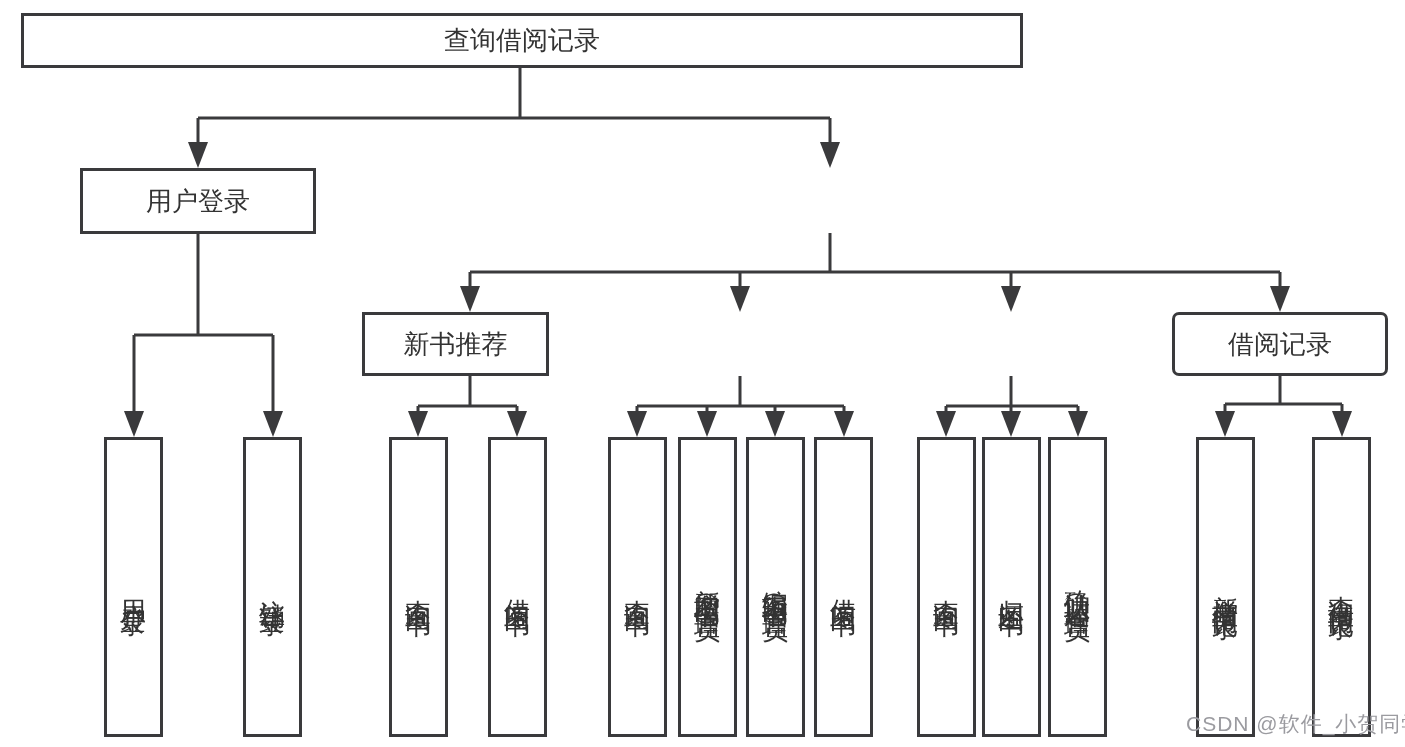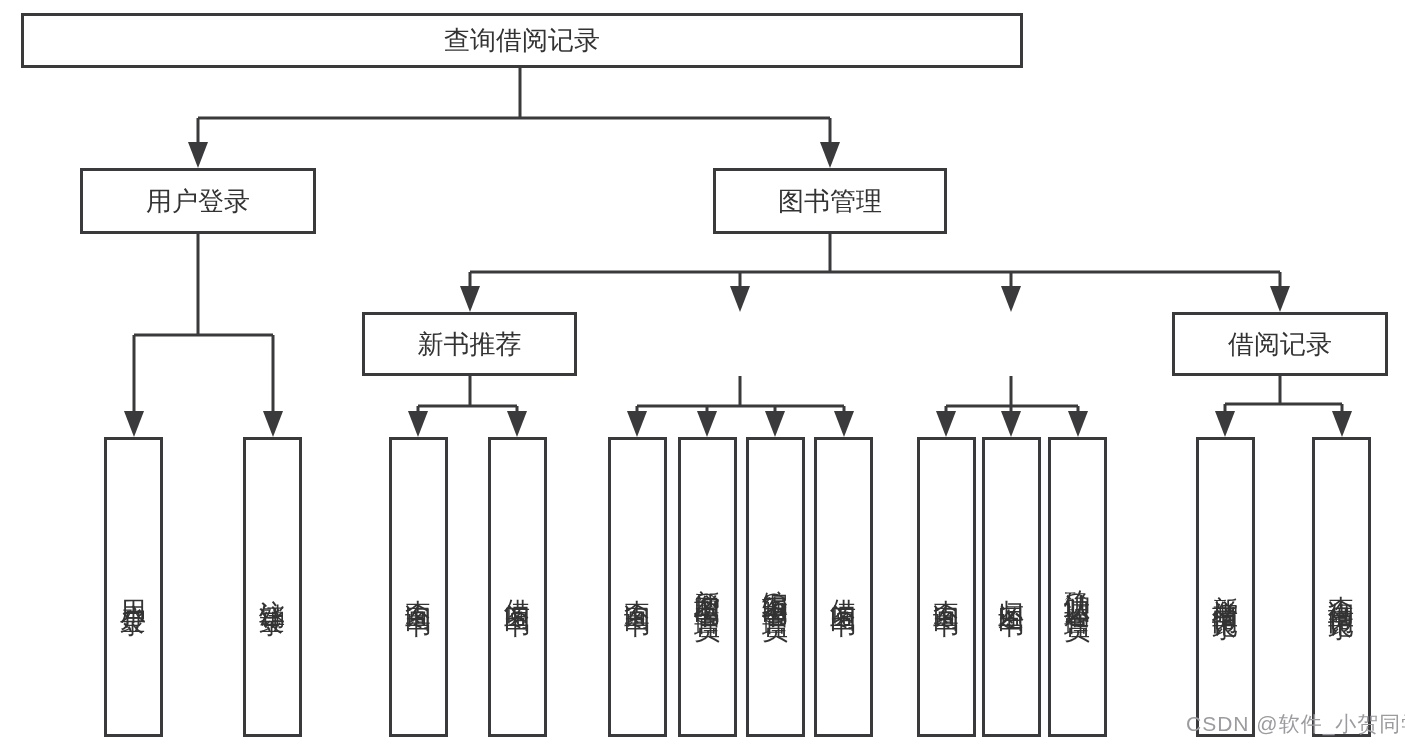--- a/index.html
+++ b/index.html
@@ -37,25 +37,25 @@
     writing-mode: vertical-rl;
     text-orientation: mixed;
     letter-spacing: 4px;
     white-space: normal;
     line-height: 1;
   }
   
   .root  { left: 21px;  top: 13px;  width: 1002px; height: 55px; }
   .l2a   { left: 80px;  top: 168px; width: 236px;  height: 66px; }
   .l2b   { left: 713px; top: 168px; width: 234px;  height: 66px; }
-  .l3    { top: 312px; height: 64px; width: 215px; }
+  .l3    { top: 312px; height: 64px; width: 187px; }
   .l3a   { left: 362px; }
   .l3b   { left: 633px; }
   .l3c   { left: 904px; }
-  .l3d   { left: 1172px; width: 216px; }
+  .l3d   { left: 1172px; width: 216px; border-radius: 7px; }
   .leaf  { top: 437px; height: 300px; width: 59px; }
   .watermark {
     position: absolute;
     left: 1186px;
     top: 710px;
     font-size: 21px;
     letter-spacing: 1px;
     color: #9b9ba0;
     z-index: 3;
     white-space: nowrap;
@@ -101,23 +101,20 @@
     </g>
   </svg>
 
   <div class="node root">
     <span class="lbl">查询借阅记录</span>
   </div>
 
   <div class="node l2a">
     <span class="lbl">用户登录</span>
   </div>
-  <div class="node l2b">
-    <span class="lbl">图书管理</span>
-  </div>
 
   <div class="node l3 l3a">
     <span class="lbl">新书推荐</span>
   </div>
   <div class="node l3 l3d">
     <span class="lbl">借阅记录</span>
   </div>
 
   <div class="node vert leaf" style="left:104px">
     <span class="lbl">用户登录</span>

